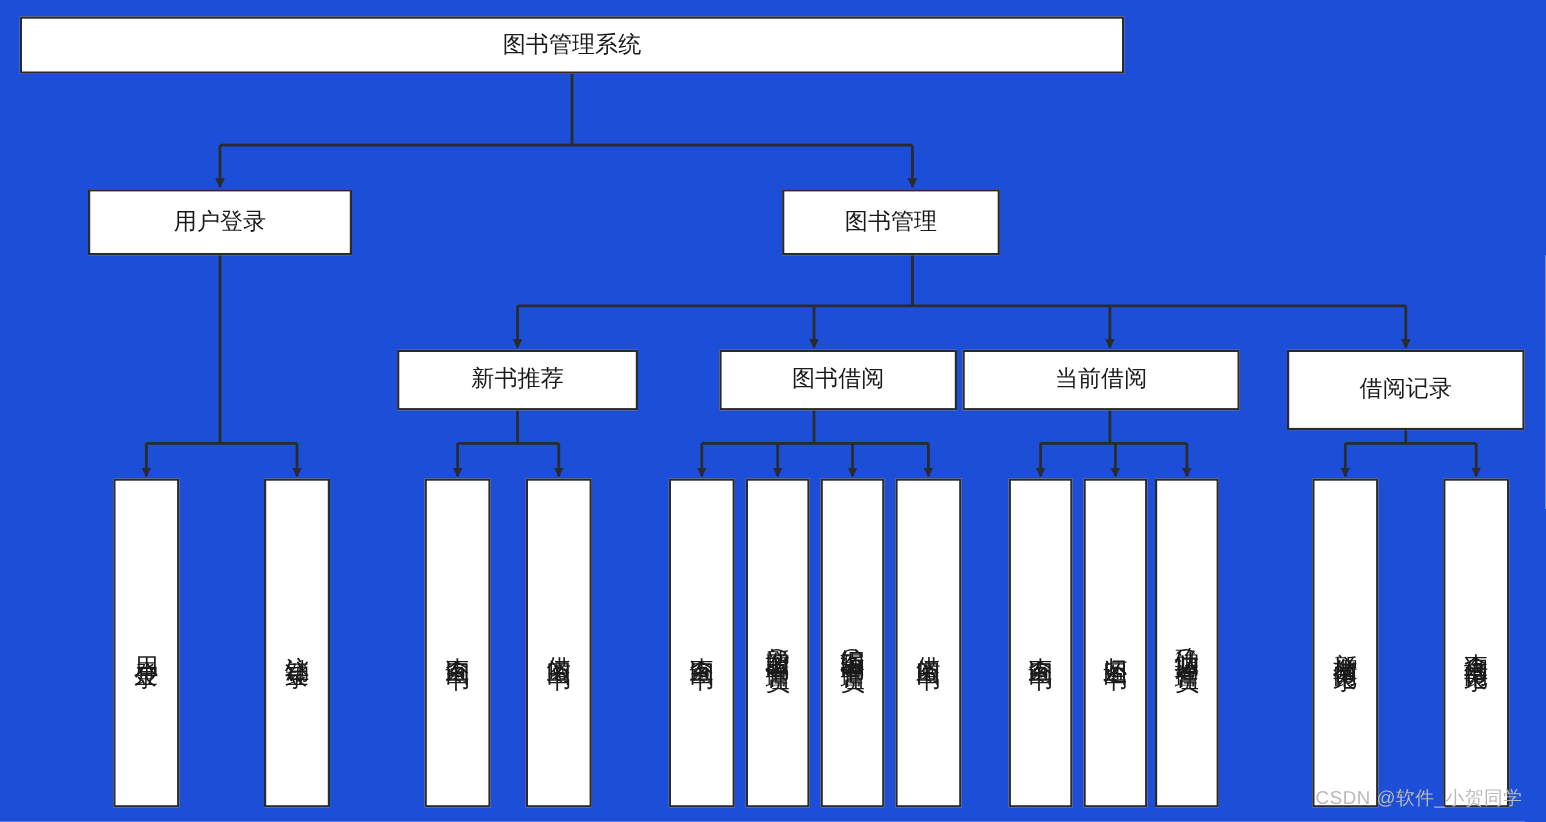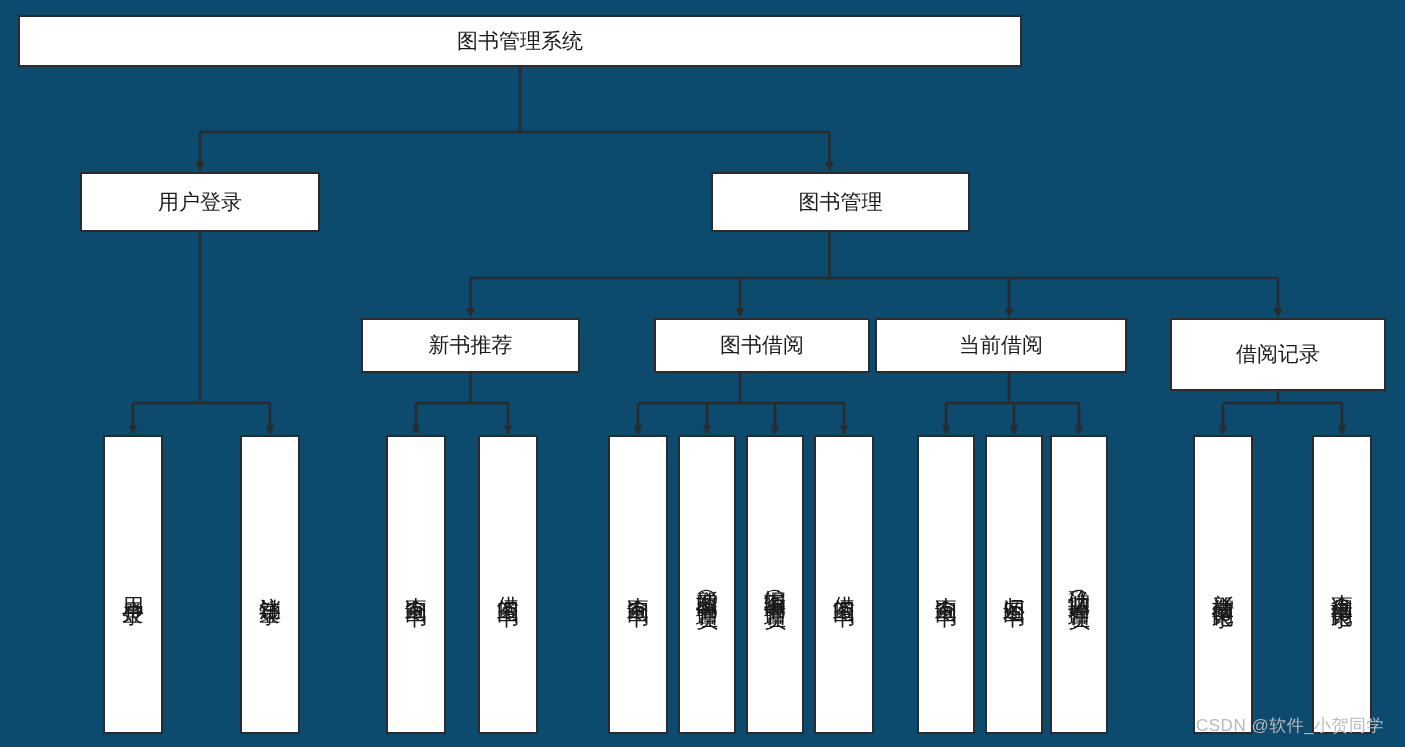--- a/index.html
+++ b/index.html
@@ -10,21 +10,21 @@
   body {
     width: 1405px;
     height: 747px;
     font-family: "Liberation Sans", "DejaVu Sans", sans-serif;
     overflow: hidden;
   }
   #diagram-root {
     position: relative;
     width: 1405px;
     height: 747px;
-    background: #0c4a6e;
+    background: #1d4ed8;
   }
   svg#edges {
     position: absolute;
     left: 0;
     top: 0;
     width: 1405px;
     height: 747px;
   }
   .node {
     position: absolute;
@@ -114,21 +114,21 @@
       </g>
   </svg>
 
   <div id="node-layer">
       <div class="node horizontal" style="left: 18px; top: 15px; width: 1004px; height: 52px;">
         <span class="node-label">图书管理系统</span>
       </div>
       <div class="node horizontal" style="left: 80px; top: 172px; width: 240px; height: 60px;">
         <span class="node-label">用户登录</span>
       </div>
-      <div class="node horizontal" style="left: 711px; top: 172px; width: 259px; height: 60px;">
+      <div class="node horizontal" style="left: 711px; top: 172px; width: 198px; height: 60px;">
         <span class="node-label">图书管理</span>
       </div>
       <div class="node horizontal" style="left: 361px; top: 318px; width: 219px; height: 55px;">
         <span class="node-label">新书推荐</span>
       </div>
       <div class="node horizontal" style="left: 632px; top: 318px; width: 216px; height: 55px; margin-left: 22px;">
         <span class="node-label">图书借阅</span>
       </div>
       <div class="node horizontal" style="left: 875px; top: 318px; width: 252px; height: 55px;">
         <span class="node-label">当前借阅</span>

